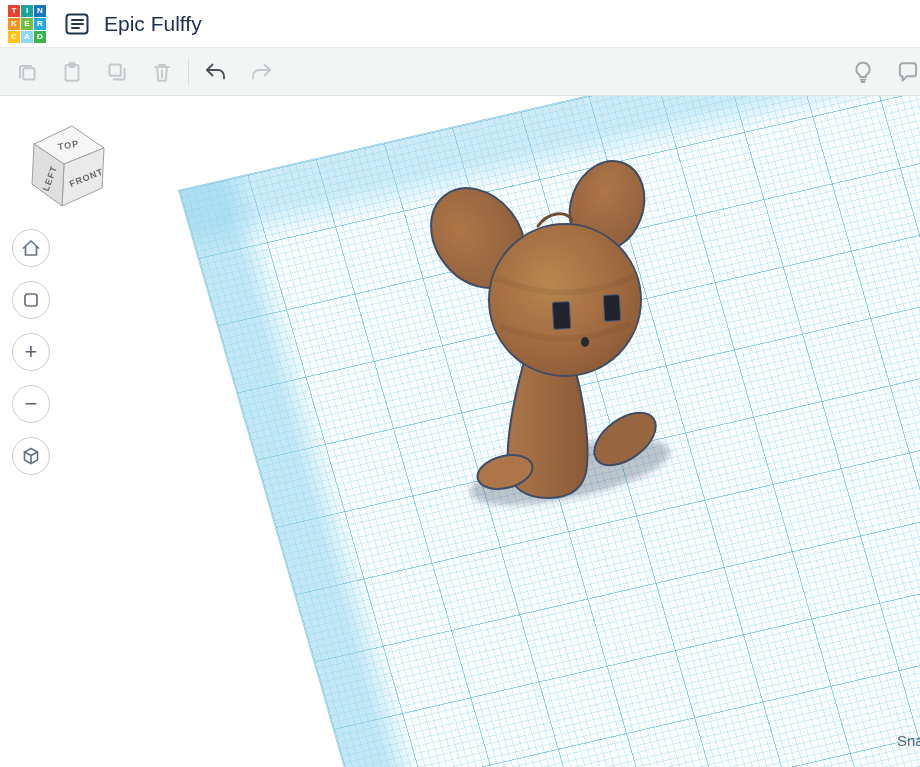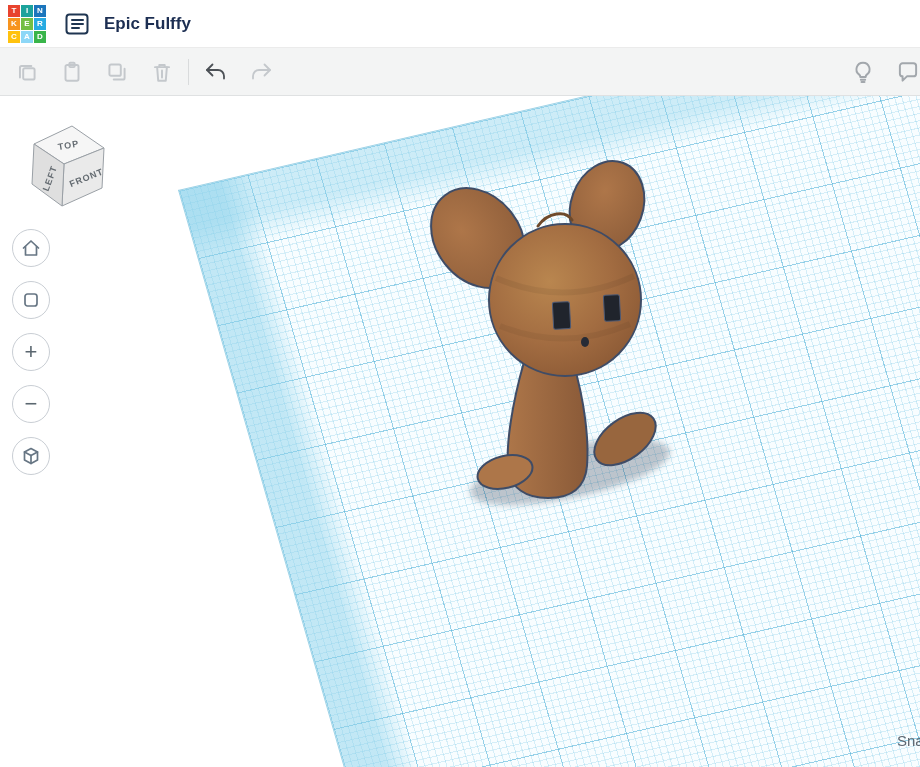--- a/index.html
+++ b/index.html
@@ -7,21 +7,21 @@
     font-family:"Liberation Sans",sans-serif}
 
   
   .topbar{position:relative;height:48px;background:#fff;display:flex;align-items:center;
     padding-left:8px;border-bottom:1px solid #ebebeb;z-index:40}
   .logo{display:grid;grid-template-columns:repeat(3,12px);grid-auto-rows:12px;gap:1px;cursor:pointer}
   .logo-tile{display:flex;align-items:center;justify-content:center;color:#fff;
     font-size:8px;font-weight:bold;line-height:12px}
   .menu-btn{margin-left:14px;width:34px;height:34px;border:none;background:transparent;
     display:flex;align-items:center;justify-content:center;cursor:pointer}
-  .title{margin-left:10px;font-size:17px;font-weight:bold;color:#1c2e52}
+  .title{margin-left:10px;font-size:21px;font-weight:normal;color:#1c2e52}
 
   
   .toolbar{height:48px;background:#f3f4f4;border-bottom:1px solid #dfe1e2;
     display:flex;align-items:center;padding:0 4px}
   .tb-btn{width:45px;height:40px;border:none;background:transparent;display:flex;
     align-items:center;justify-content:center;cursor:pointer}
   .tb-btn svg{fill:none;stroke-width:1.8;stroke-linecap:round;stroke-linejoin:round}
   .ic-gray{stroke:#c4c8cc}
   .ic-dark{stroke:#4c5156}
   .ic-mid{stroke:#a2a7ac}

